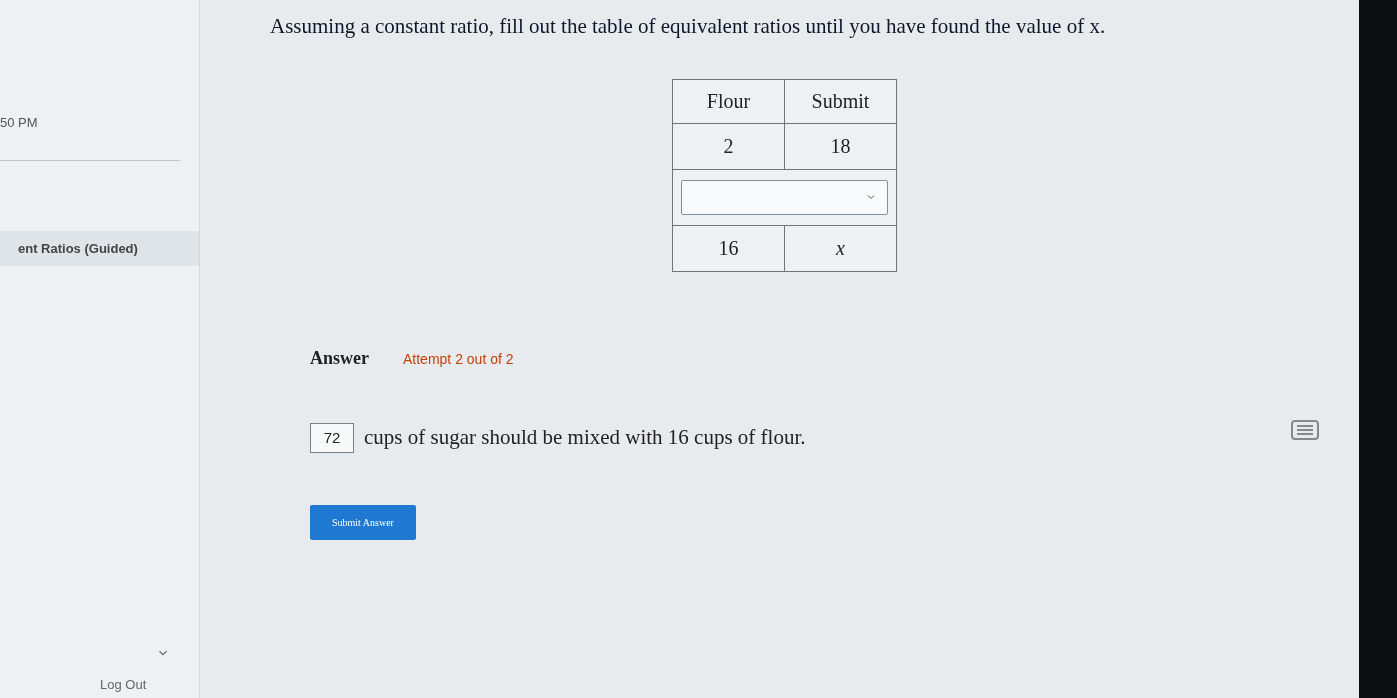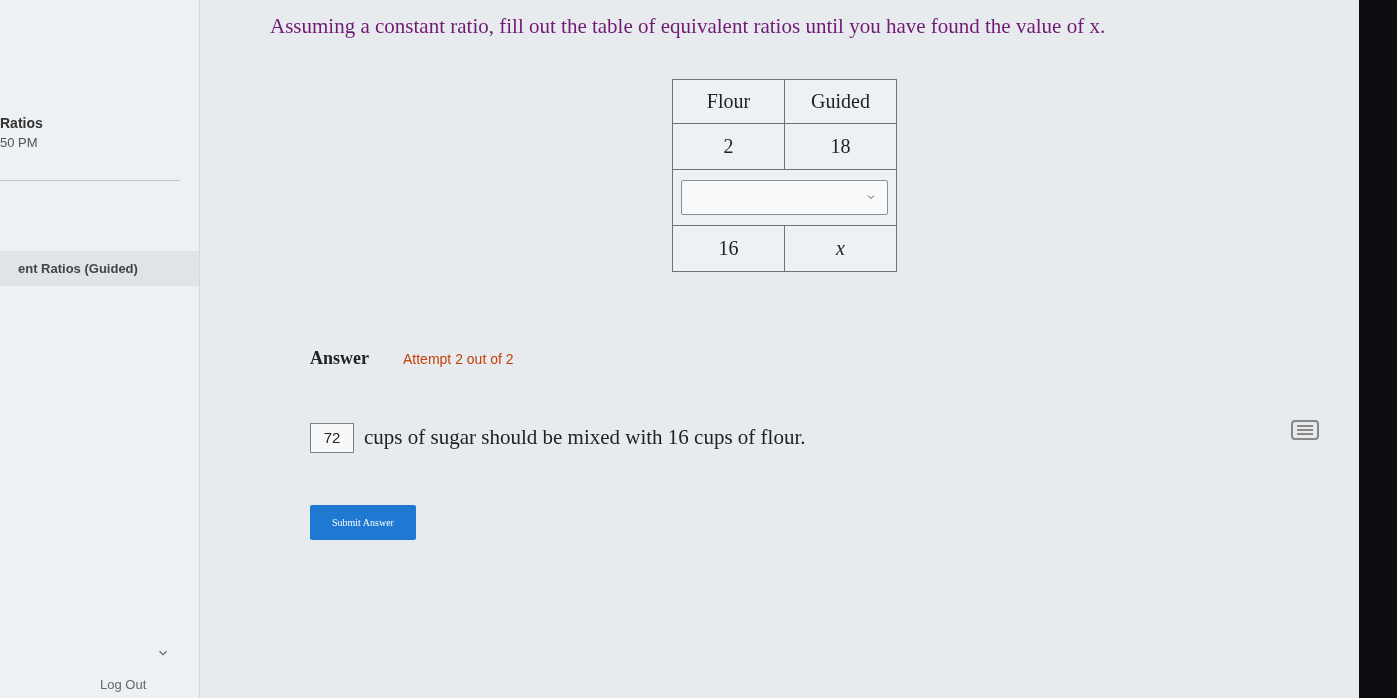--- a/index.html
+++ b/index.html
@@ -65,21 +65,21 @@
       cursor: pointer;
     }
     .main {
       flex: 1;
       padding: 10px 60px 0 70px;
       background: #e8ebee;
       position: relative;
     }
     .question {
       font-size: 21px;
-      color: #701a75;
+      color: #0f172a;
       line-height: 1.55;
       max-width: 880px;
     }
     .table-wrap {
       margin-top: 36px;
       display: flex;
       justify-content: center;
     }
     table.ratio {
       border-collapse: collapse;
@@ -191,21 +191,20 @@
     .right-edge {
       width: 38px;
       background: #0b0d10;
     }
   </style>
 </head>
 <body>
 
 <div class="sidebar">
   <div class="sidebar-top">
-    <div class="sidebar-title">Ratios</div>
     <div class="sidebar-time">50 PM</div>
     <div class="sidebar-divider"></div>
     <div class="sidebar-item">ent Ratios (Guided)</div>
   </div>
   <div class="sidebar-bottom">
     <div class="dropdown-caret">
       <svg width="14" height="14" viewBox="0 0 24 24">
           <path d="M6 9l6 6 6-6" fill="none" stroke="#666" stroke-width="2"></path>
         </svg>
     </div>
@@ -214,21 +213,21 @@
 </div>
 
 <div class="main">
   <div class="question">Assuming a constant ratio, fill out the table of equivalent ratios until you have found the value of x.</div>
 
   <div class="table-wrap">
     <table class="ratio">
       <tbody>
           <tr>
         <th>Flour</th>
-        <th>Guided</th>
+        <th>Submit</th>
       </tr>
       <tr>
         <td>2</td>
         <td>18</td>
       </tr>
       <tr>
         <td colspan="2" class="merged-cell">
           <div class="select-box">
             <svg width="12" height="12" viewBox="0 0 24 24">
                   <path d="M6 9l6 6 6-6" fill="none" stroke="#555" stroke-width="2"></path>

